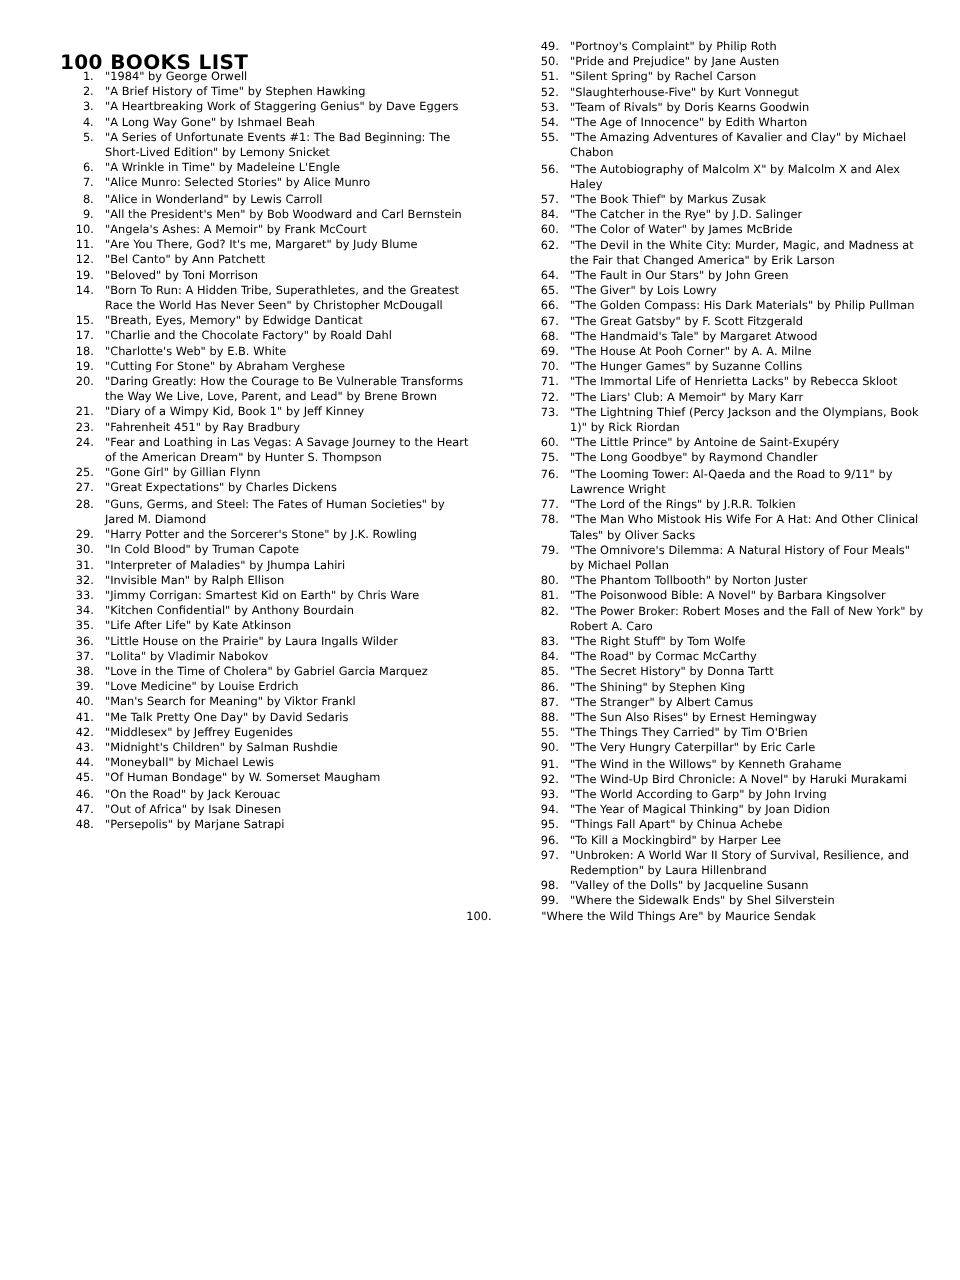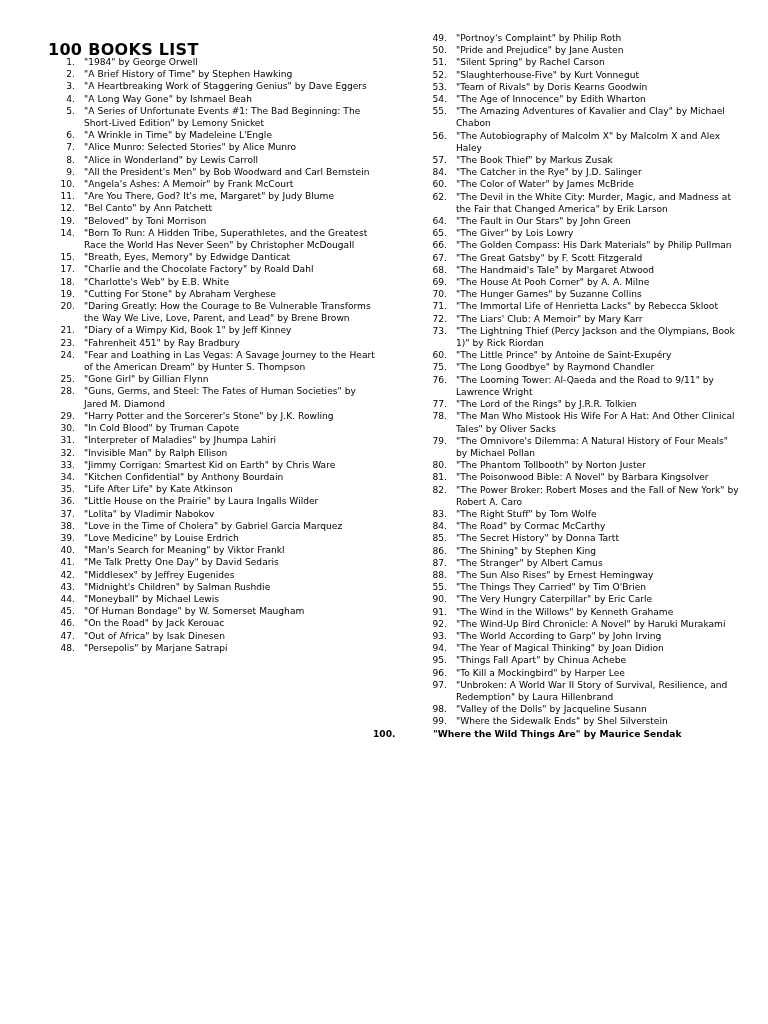--- a/index.html
+++ b/index.html
@@ -75,21 +75,20 @@
     line-height: 12.2px;
   }
 
   li.book-item > .title-text {
     display: block;
   }
 
   
   li.book-item.wide-num {
     padding-left: 46px;
-    font-weight: bold;
   }
   li.book-item.wide-num > .num {
     left: -14px;
     width: 41px;
     text-align: left;
     padding-left: 0;
   }
   li.book-item.wide-num > .title-text {
     text-indent: 0;
   }
@@ -198,20 +197,24 @@
           </li>
           <li class="book-item">
             <span class="num">24.</span>
             <span class="title-text">"Fear and Loathing in Las Vegas: A Savage Journey to the Heart of the American Dream" by Hunter S. Thompson</span>
           </li>
           <li class="book-item">
             <span class="num">25.</span>
             <span class="title-text">"Gone Girl" by Gillian Flynn</span>
           </li>
           <li class="book-item">
+            <span class="num">27.</span>
+            <span class="title-text">"Great Expectations" by Charles Dickens</span>
+          </li>
+          <li class="book-item">
             <span class="num">28.</span>
             <span class="title-text">"Guns, Germs, and Steel: The Fates of Human Societies" by Jared M. Diamond</span>
           </li>
           <li class="book-item">
             <span class="num">29.</span>
             <span class="title-text">"Harry Potter and the Sorcerer's Stone" by J.K. Rowling</span>
           </li>
           <li class="book-item">
             <span class="num">30.</span>
             <span class="title-text">"In Cold Blood" by Truman Capote</span>

